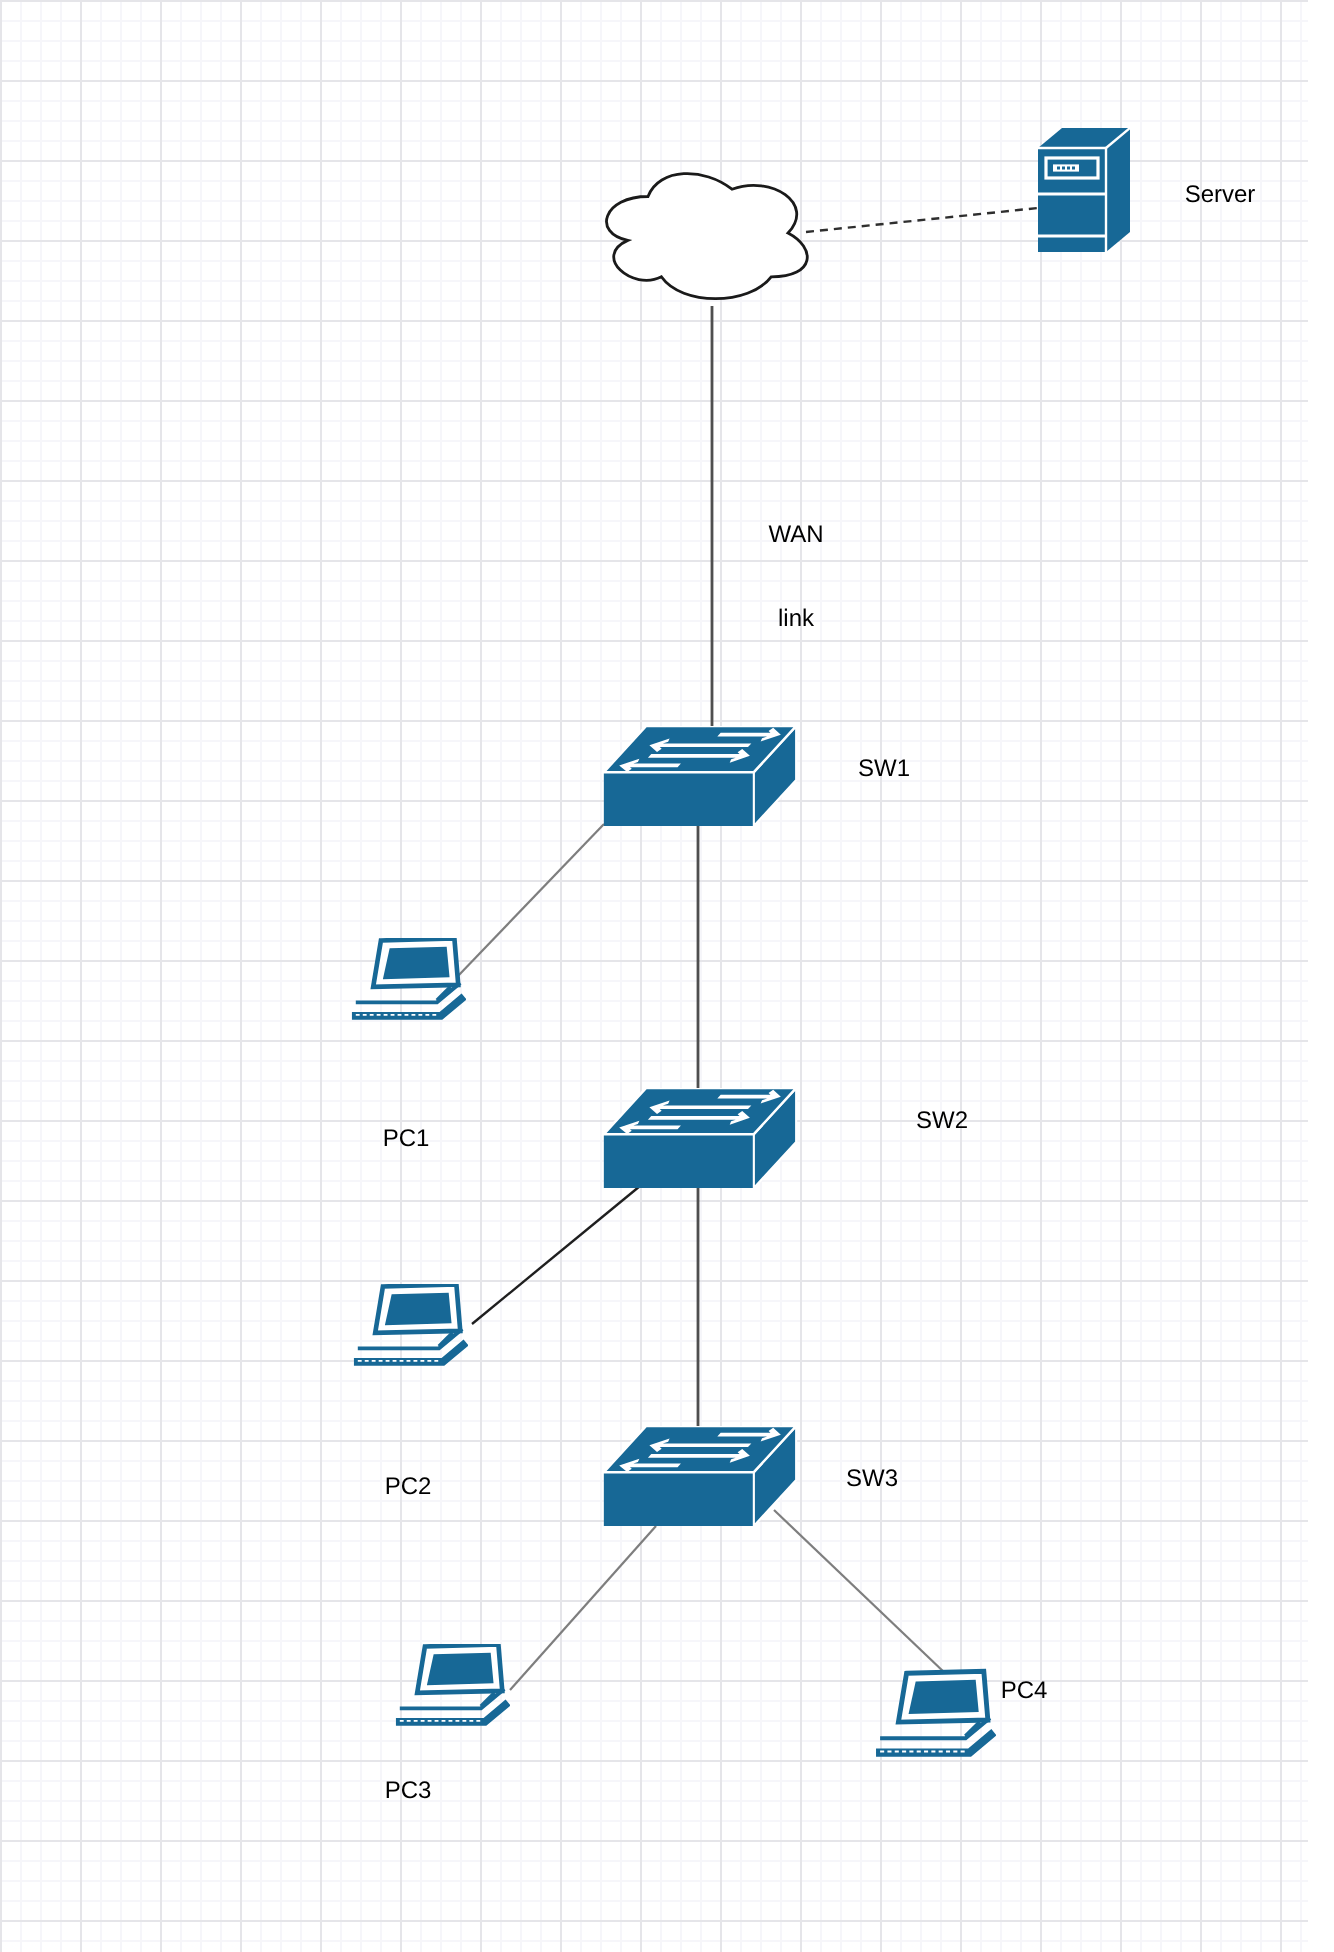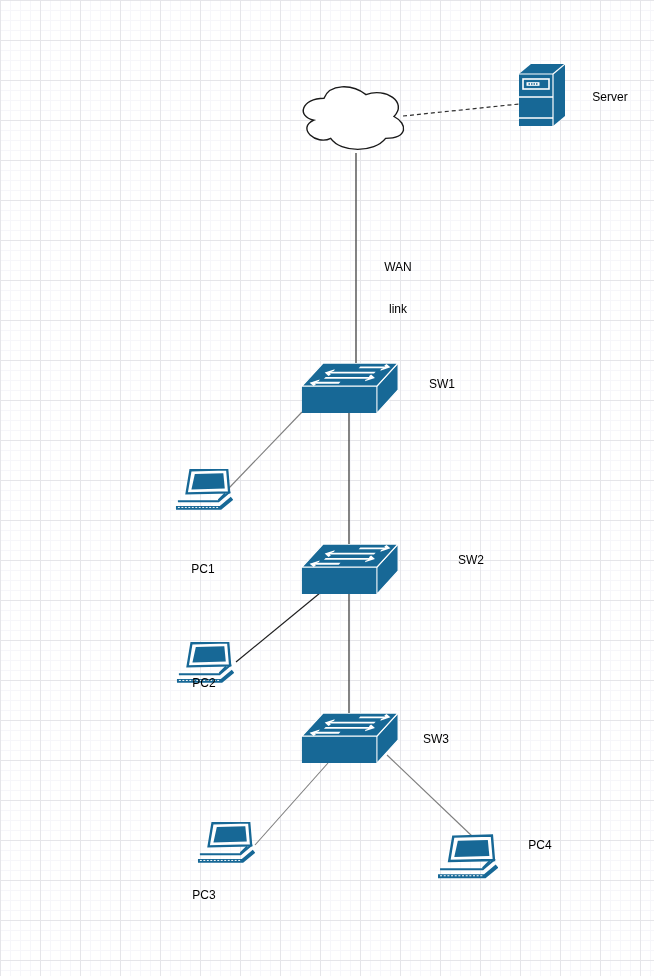--- a/index.html
+++ b/index.html
@@ -167,17 +167,17 @@
   <div class="lbl" style="left:368px;top:232px;width:60px;">
     <div>WAN</div>
     <div>link</div>
   </div>
 
   <div class="lbl" style="left:422px;top:377px;width:40px;">SW1</div>
   <div class="lbl" style="left:451px;top:553px;width:40px;">SW2</div>
   <div class="lbl" style="left:416px;top:732px;width:40px;">SW3</div>
 
   <div class="lbl" style="left:183px;top:529px;width:40px;margin-top:33px;">PC1</div>
-  <div class="lbl" style="left:184px;top:676px;width:40px;">PC2</div>
+  <div class="lbl" style="left:184px;top:736px;width:40px;">PC2</div>
   <div class="lbl" style="left:184px;top:888px;width:40px;">PC3</div>
-  <div class="lbl" style="left:520px;top:838px;width:40px;">PC4</div>
+  <div class="lbl" style="left:492px;top:838px;width:40px;">PC4</div>
 
 </div>
 
 </body></html>

